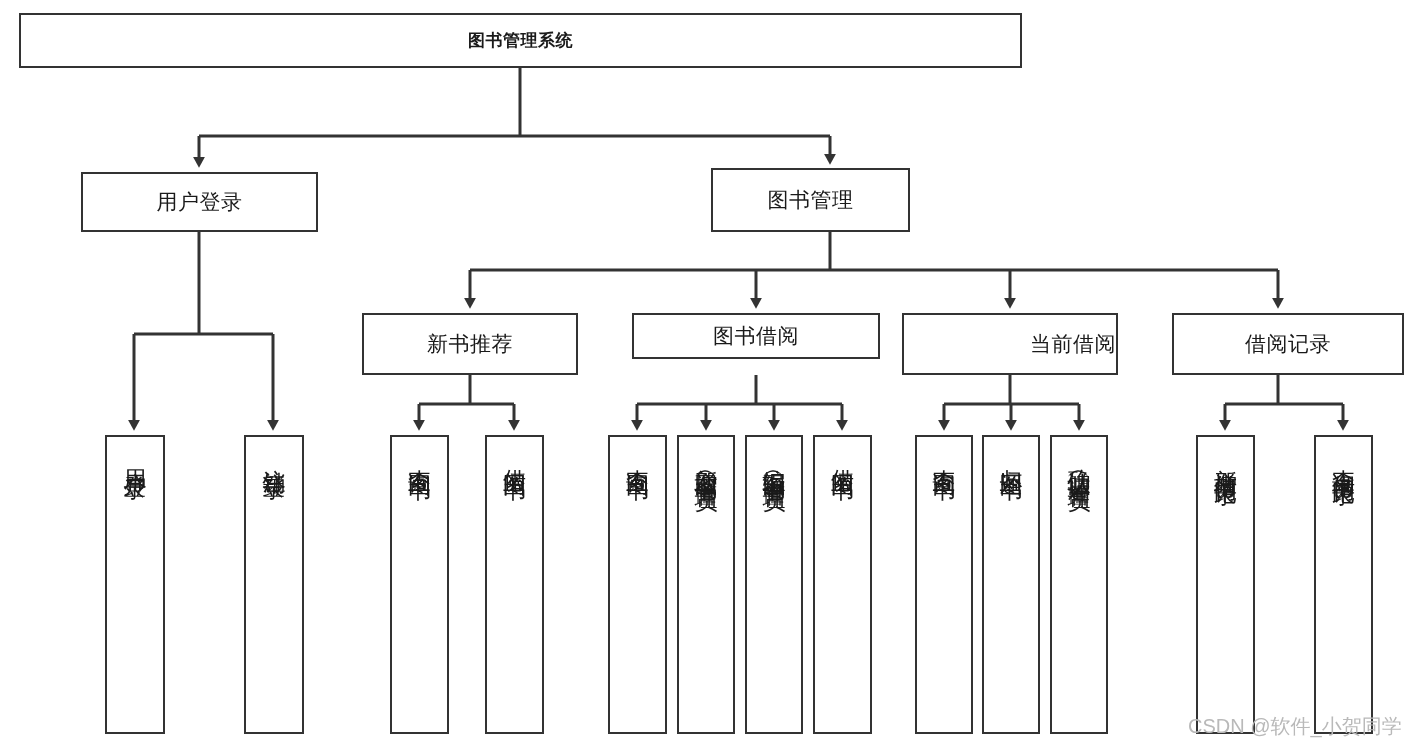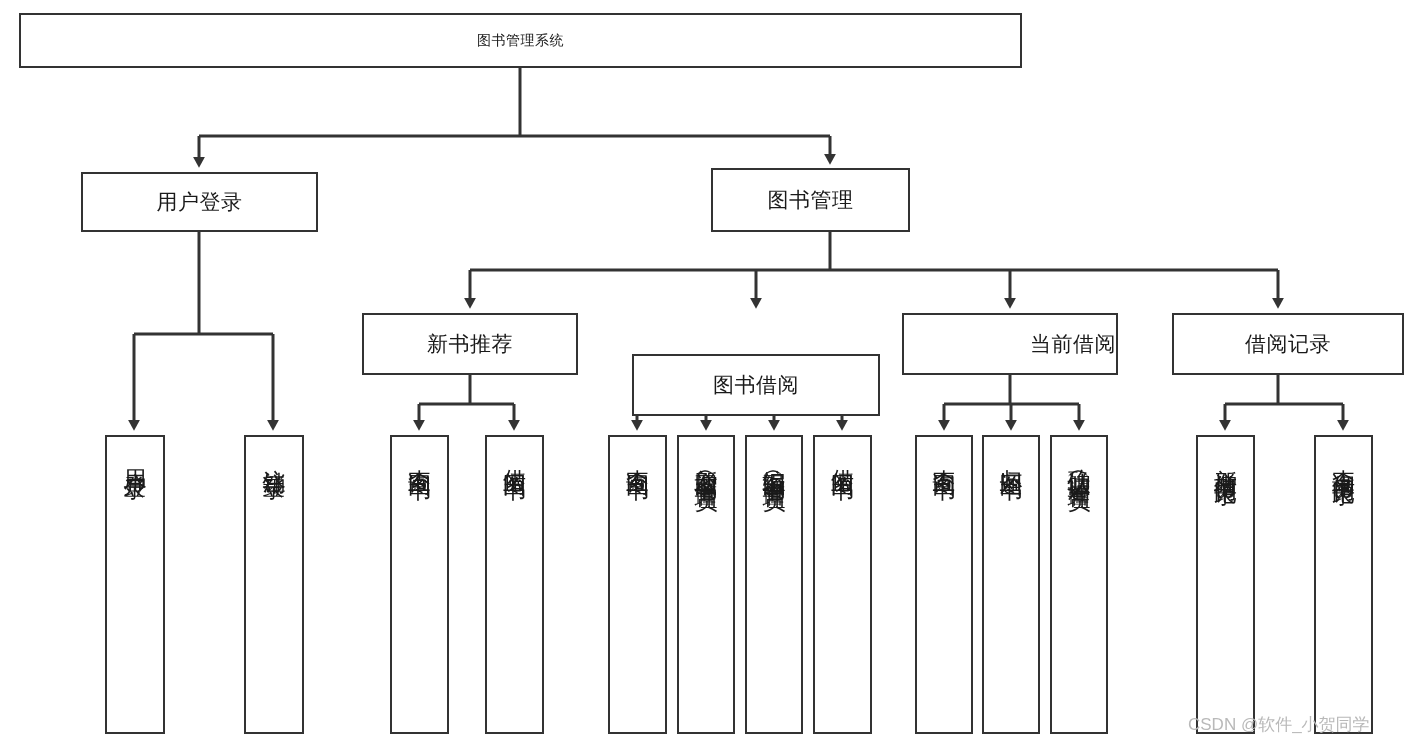--- a/index.html
+++ b/index.html
@@ -39,21 +39,22 @@
     z-index: 2;
   }
   .node .label {
     display: block;
     text-align: center;
     letter-spacing: 0.5px;
   }
 
   
   .node.root .label {
-    font-size: 14px;
+    font-size: 17px;
+    font-weight: bold;
   }
   
   .node.h1 .label,
   .node.h2 .label {
     font-size: 21px;
   }
 
   
   .node.leaf {
     align-items: flex-start;
@@ -66,21 +67,21 @@
     line-height: 1.08;
     letter-spacing: 3px;
     white-space: nowrap;
   }
 
   
   #watermark {
     position: absolute;
     left: 1188px;
     top: 713px;
-    font-size: 17px;
+    font-size: 20px;
     color: #b9b9b9;
     white-space: nowrap;
     z-index: 3;
   }
 </style>
 </head>
 <body>
 
 <div id="canvas">
 
@@ -143,21 +144,21 @@
   </div>
 
   <div class="node h1" style="left:711px; top:168px; width:199px; height:64px;">
     <span class="label">图书管理</span>
   </div>
 
   <div class="node h2" style="left:362px; top:313px; width:216px; height:62px;">
     <span class="label">新书推荐</span>
   </div>
 
-  <div class="node h2" style="left:632px; top:313px; width:248px; height:62px;margin-top:41px;">
+  <div class="node h2" style="left:632px; top:313px; width:248px; height:46px;">
     <span class="label">图书借阅</span>
   </div>
 
   <div class="node h2" style="left:902px; top:313px; width:216px; height:62px;justify-content:flex-end;">
     <span class="label">当前借阅</span>
   </div>
 
   <div class="node h2" style="left:1172px; top:313px; width:232px; height:62px;">
     <span class="label">借阅记录</span>
   </div>

